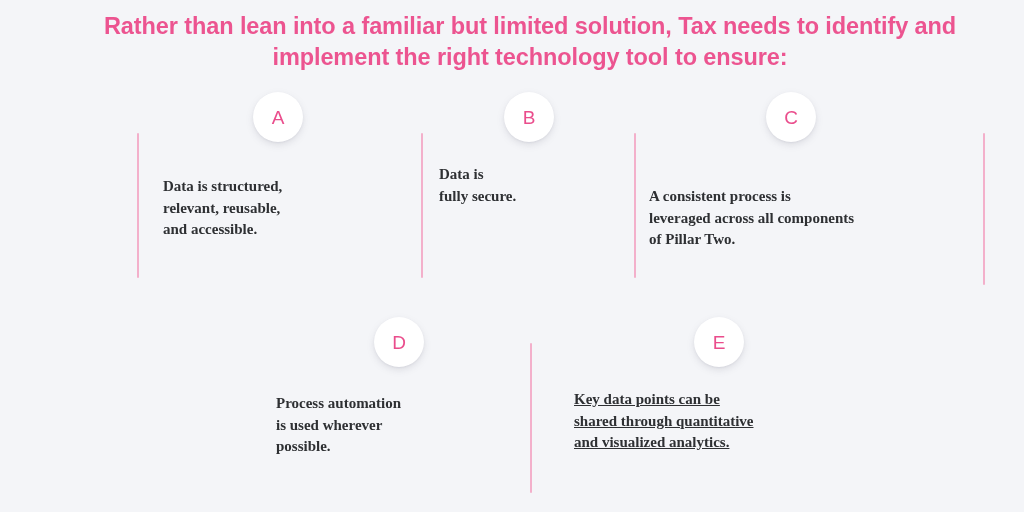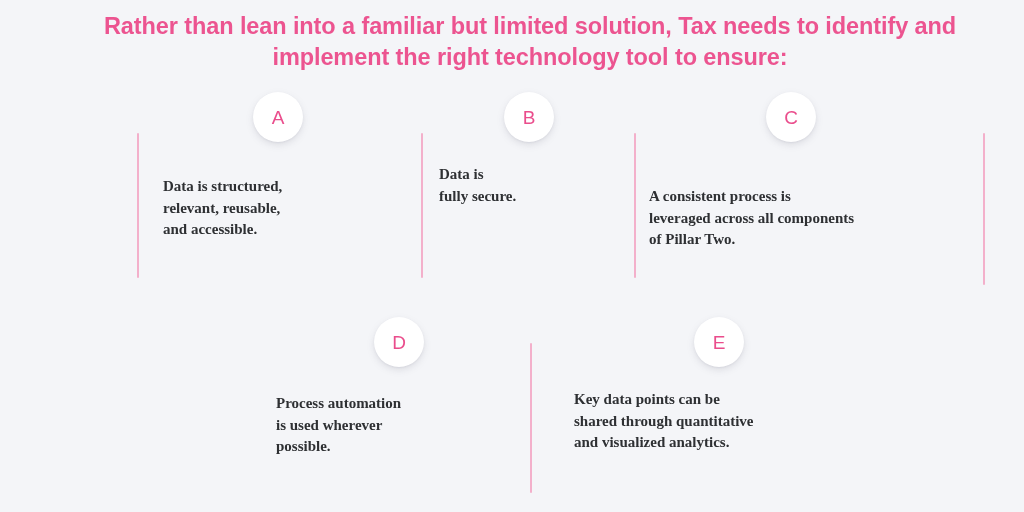--- a/index.html
+++ b/index.html
@@ -128,18 +128,18 @@
     </div>
     <div class="item-text" style="left:240px; top:393px; width:230px;">Process automation
 is used wherever
 possible.</div>
   </div>
 
   <div class="item">
     <div class="badge" style="left:658px; top:317px;">
       <span>E</span>
     </div>
-    <div class="item-text" style="left:538px; top:389px; width:290px;">Key data points can be
+    <div class="item-text" style="left:538px; top:389px; width:290px;text-decoration:underline;">Key data points can be
 shared through quantitative
 and visualized analytics.</div>
   </div>
 
 </div>
 
 </body></html>

